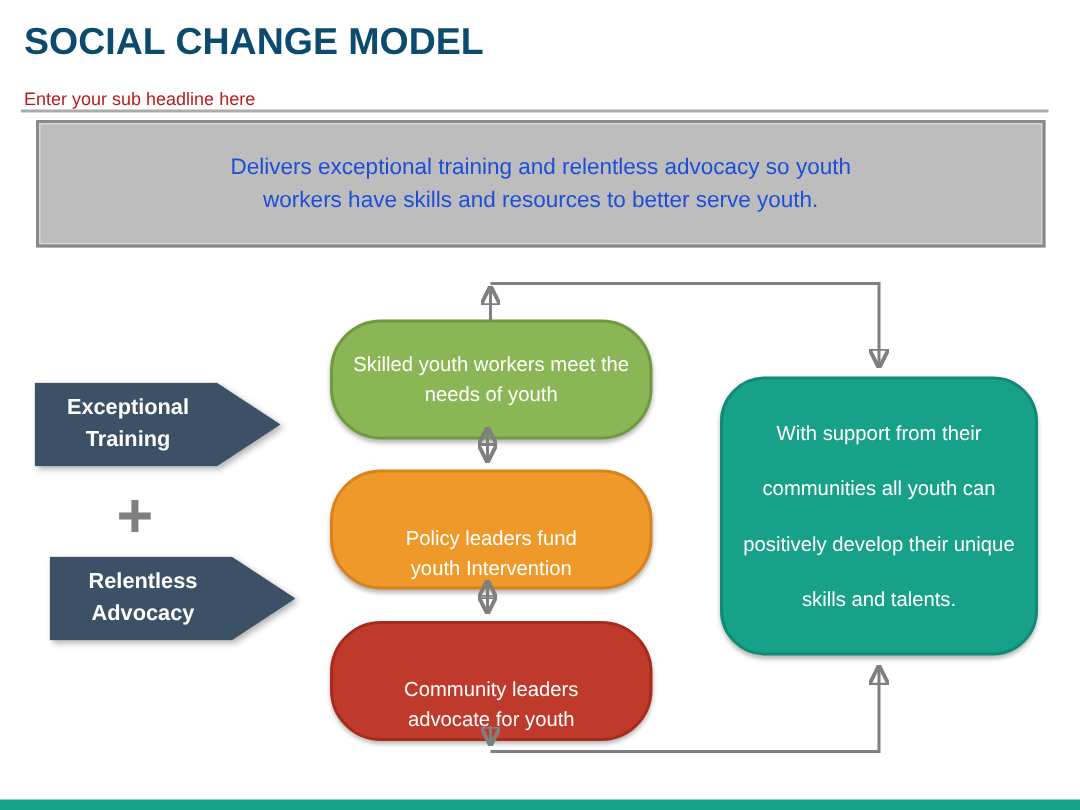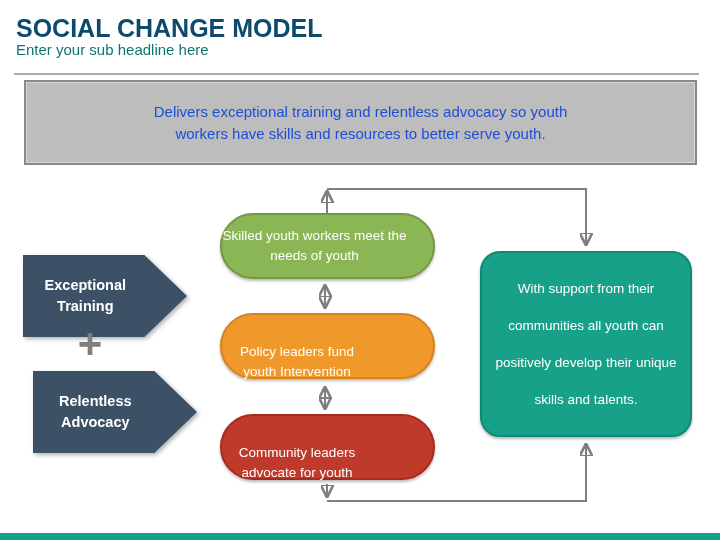--- a/index.html
+++ b/index.html
@@ -4,64 +4,64 @@
 <style>
   html,body { margin:0; padding:0; background:#ffffff; }
   .slide {
     position:relative; width:720px; height:540px; overflow:hidden;
     background:#ffffff; font-family:"Liberation Sans", sans-serif;
   }
 
   
   .title { position:absolute; left:16px; top:14px; margin:0; font-size:25px;
            font-weight:700; color:#0c4a6e; }
-  .subtitle { position:absolute; left:16px; top:41px; font-size:15px; color:#0f766e; }
+  .subtitle { position:absolute; left:16px; top:59px; font-size:12px; color:#b91c1c; }
   .rule { position:absolute; left:14px; top:73px; width:685px; height:2px;
           background:var(--rule-gray,#ABABAB); }
 
   
   .banner { position:absolute; left:24px; top:80px; width:673px; height:85px;
             box-sizing:border-box; background:var(--banner-fill,#BDBDBD);
             border:2px solid var(--banner-border,#898989);
             box-shadow: inset 0 0 0 1px #d8d8d8;
             display:flex; align-items:center; justify-content:center; }
   .banner-text { width:470px; text-align:center; font-size:15px; line-height:1.42; color:#1d4ed8; }
 
   
-  .chev-wrap { position:absolute; width:164px; height:82px;
+  .chev-wrap { position:absolute; width:164px; height:56px;
                filter:drop-shadow(2px 2px 2px rgba(0,0,0,.3)); }
   .chev-wrap.one { left:23px; top:255px; }
   .chev-wrap.two { left:33px; top:371px; }
   .chev { width:100%; height:100%; background:var(--slate,#3C5165);
           clip-path: polygon(0 0, 74% 0, 100% 50%, 74% 100%, 0 100%); position:relative; }
   .chev-label { position:absolute; left:0; top:0; width:76%; height:100%;
                 display:flex; align-items:center; justify-content:center;
                 color:#fff; font-weight:700; font-size:14.5px; line-height:1.45;
                 text-align:center; }
   .chev-label span { width:100px; }
 
   .plus { position:absolute; left:58px; top:318px; width:64px; height:52px;
           display:flex; align-items:center; justify-content:center;
           font-size:42px; font-weight:700; color:var(--connector-gray,#7F7F7F); }
 
   
-  .pill { position:absolute; left:220px; width:215px; height:66px;
+  .pill { position:absolute; left:220px; width:215px; height:80px;
           box-sizing:border-box; border-radius:34px; border:2px solid transparent;
-          display:flex; align-items:center; text-align:center;
+          display:flex; align-items:center; justify-content:center; text-align:center;
           color:#fff; font-size:13.5px; line-height:1.45;
           box-shadow:0 2px 3px rgba(0,0,0,.28); }
   .pill.p1 { top:213px; }
   .pill.p2 { top:313px; }
   .pill.p3 { top:414px; }
   .pill .w185 { width:185px; }
   .pill .w150 { width:150px;margin-top:32px; }
 
   
   .outcome { position:absolute; left:480px; top:251px; width:212px; height:186px;
-             box-sizing:border-box; border-radius:20px;
+             box-sizing:border-box; border-radius:30px;
              background:var(--teal,#18A189); border:2px solid var(--teal-border,#0F8A74);
              display:flex; align-items:center; justify-content:center; text-align:center;
              color:#fff; font-size:13.5px; box-shadow:0 2px 3px rgba(0,0,0,.28); }
   .outcome span { width:182px; line-height:2.75; }
 
   
   .connectors { position:absolute; left:0; top:0; width:720px; height:540px;
                 pointer-events:none; }
   .connectors path, .connectors line { stroke:var(--connector-gray,#7F7F7F);
                 stroke-width:2; fill:none; }

